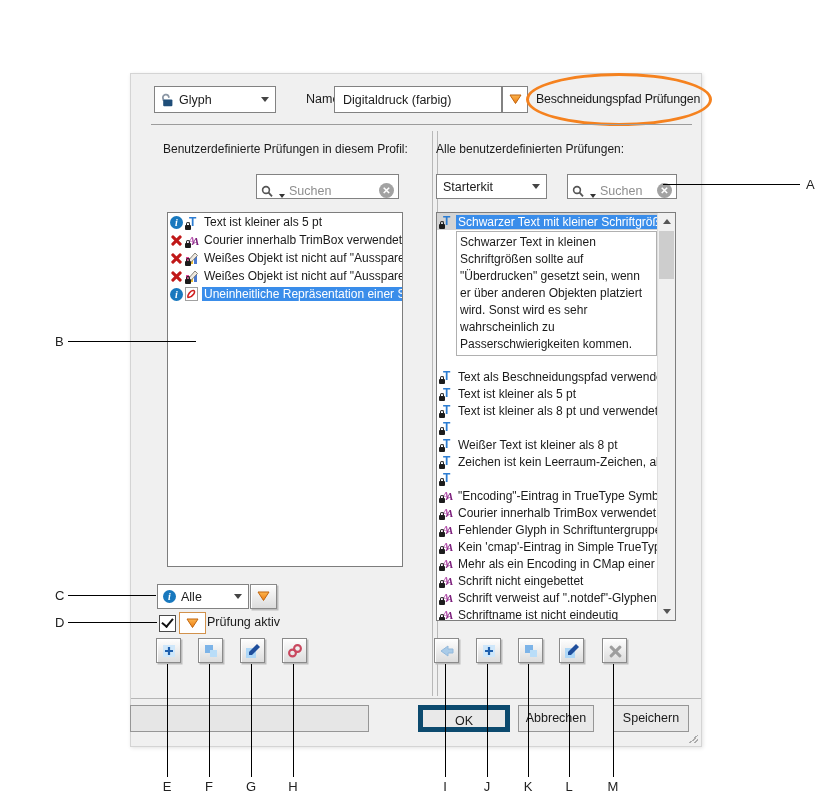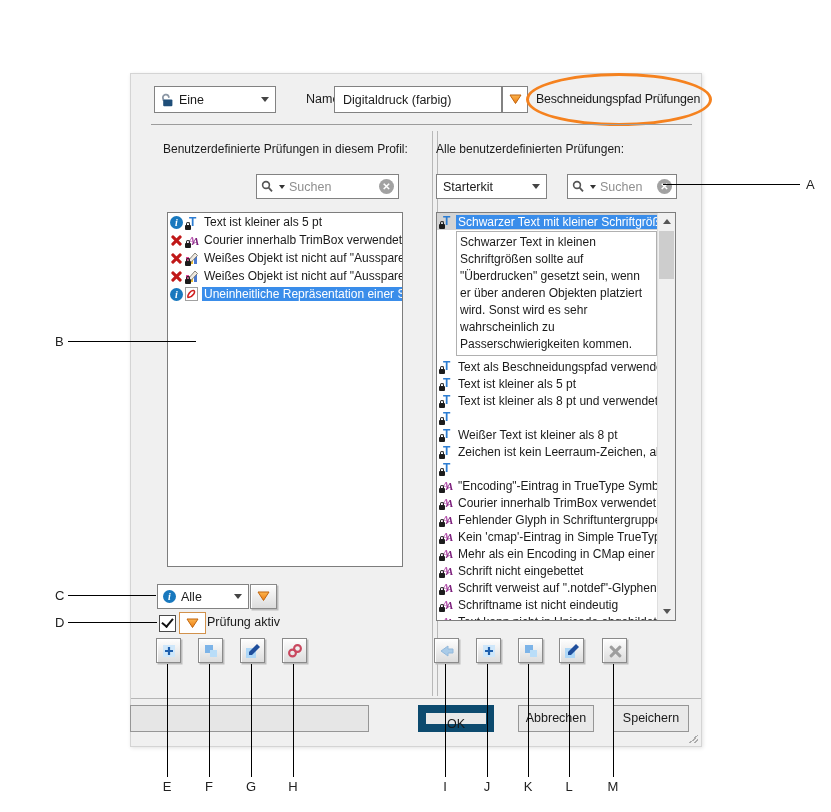--- a/index.html
+++ b/index.html
@@ -32,21 +32,21 @@
   .name-dd{position:absolute;left:371px;top:12px;width:26px;height:27px;background:#fff;
            border:1px solid #828282;box-sizing:border-box;display:flex;align-items:center;justify-content:center;}
   .tab-highlight{position:absolute;left:405px;top:12px;width:162px;height:27px;line-height:27px;
            font-size:12.4px;text-align:center;white-space:nowrap;letter-spacing:-.2px;}
   .orange-ellipse{position:absolute;left:395px;top:-1px;width:180px;height:47px;
            border:3px solid #f5821f;border-radius:50%;pointer-events:none;}
 
   
   .panel-h{position:absolute;font-size:12px;white-space:nowrap;}
   .lp-h{left:32px;top:68px;} .rp-h{left:305px;top:68px;}
-  .searchbox{padding:0 4px;gap:4px;}
+  .searchbox{padding:0 4px;gap:4px;align-items:flex-end;}
   .lp-search{position:absolute;left:125px;top:100px;width:143px;height:25px;}
   .rp-search{position:absolute;left:436px;top:100px;width:110px;height:25px;}
   .lib-dd{position:absolute;left:305px;top:100px;width:111px;height:25px;padding-left:6px;}
   .ph{color:#8f8f8f;font-size:12.5px;}
   .clear-x{margin-left:auto;width:15px;height:15px;border-radius:50%;background:#a2a2a2;
            color:#fff;font-size:10px;line-height:15px;text-align:center;font-weight:bold;flex:0 0 auto;}
   .mini-caret{width:0;height:0;border-left:3px solid transparent;border-right:3px solid transparent;
            border-top:4px solid #333;}
 
   
@@ -54,21 +54,21 @@
   .lp-list{left:36px;top:138px;width:236px;height:355px;}
   .rp-list{left:305px;top:138px;width:240px;height:409px;}
   .rp-inner{position:absolute;left:0;top:0;right:17px;bottom:0;overflow:hidden;}
   .row{display:flex;align-items:center;height:18px;padding-left:2px;gap:2px;font-size:12px;white-space:nowrap;}
   .rrow{height:17px;}
   .row .lbl{flex:1;padding-left:2px;overflow:hidden;}
   .row.sel .lbl{background:#3a8dea;color:#fff;}
   .rrow.sel{background:#d4d4d4;}
   .desc{background:#fff;font-size:12px;line-height:17px;padding:2px 3px;box-sizing:border-box;}
   .lp-desc{margin-left:30px;width:204px;border:1px solid #3a8dea;}
-  .rp-desc{margin-left:19px;width:201px;border:1px solid #b0b0b0;margin-top:1px;margin-bottom:2px;}
+  .rp-desc{margin-left:19px;width:201px;border:1px solid #b0b0b0;margin-top:1px;margin-bottom:12px;}
 
   
   .sbar{position:absolute;top:0;right:0;bottom:0;width:17px;background:#f0f0f0;border-left:1px solid #dedede;}
   .sbtn{position:absolute;left:0;width:17px;height:17px;display:flex;align-items:center;justify-content:center;}
   .sb-up{top:0;} .sb-dn{bottom:0;}
   .tri-up{width:0;height:0;border-left:4px solid transparent;border-right:4px solid transparent;border-bottom:5px solid #555;}
   .tri-dn{width:0;height:0;border-left:4px solid transparent;border-right:4px solid transparent;border-top:5px solid #555;}
   .sthumb{position:absolute;left:1px;top:18px;width:15px;height:48px;background:#cdcdcd;}
 
   
@@ -94,21 +94,21 @@
   .chk-orange{position:absolute;left:48px;top:538px;width:25px;height:20px;background:#fff;
           border:1px solid #d2924c;display:flex;align-items:center;justify-content:center;}
   .chk-label{position:absolute;left:76px;top:539px;font-size:12.5px;line-height:18px;}
 
   
   .icbtn{position:absolute;top:564px;width:25px;height:25px;}
   .xbar{position:absolute;width:15px;height:3px;background:#9e9e9e;border-radius:1px;left:5px;top:11px;}
 
   
   .wide-btn{left:-1px;top:631px;width:239px;background:#e6e6e6;}
-  .ok-btn{left:287px;top:631px;width:76px;border:8px solid #0c4a6e;line-height:23px;}
+  .ok-btn{left:287px;top:631px;width:92px;border:5px solid #0c4a6e;line-height:23px;}
   .cancel-btn{left:387px;top:631px;width:76px;}
   .save-btn{left:482px;top:631px;width:76px;}
   .grip{position:absolute;right:3px;bottom:3px;width:10px;height:10px;
         background:linear-gradient(135deg,transparent 0 55%,#ababab 55% 65%,transparent 65% 78%,#ababab 78% 88%,transparent 88%);}
 
   
   .co{position:absolute;z-index:10;}
   .co-line-h{height:1px;background:#000;}
   .co-line-v{width:1px;background:#000;}
   .co-label{font-size:13px;color:#222;transform:translateX(-50%);}
@@ -126,21 +126,21 @@
   </defs>
 </svg>
 
 <div class="dialog">
 
   <div class="select lock-dd">
     <svg width="15" height="14" viewBox="0 0 15 14">
       <path d="M3 7 V4.6 a3 3 0 0 1 6 0 V5.4" fill="none" stroke="#8c97a5" stroke-width="1.8" transform="rotate(-14 6 5)"></path>
       <rect x="3.2" y="6.6" width="9.2" height="6.6" rx="1" fill="#1f4e79"></rect>
     </svg>
-    <span>Eine</span>
+    <span>Glyph</span>
     <span class="caret"></span>
   </div>
   <div class="name-label">Name:</div>
   <div class="textbox name-input">
     <span>Digitaldruck (farbig)</span>
   </div>
   <div class="name-dd">
     <svg width="13" height="11" viewBox="0 0 13 11">
       <polygon points="1,1 12,1 6.5,9.5" fill="url(#og)" stroke="#c1650f"></polygon>
     </svg>

